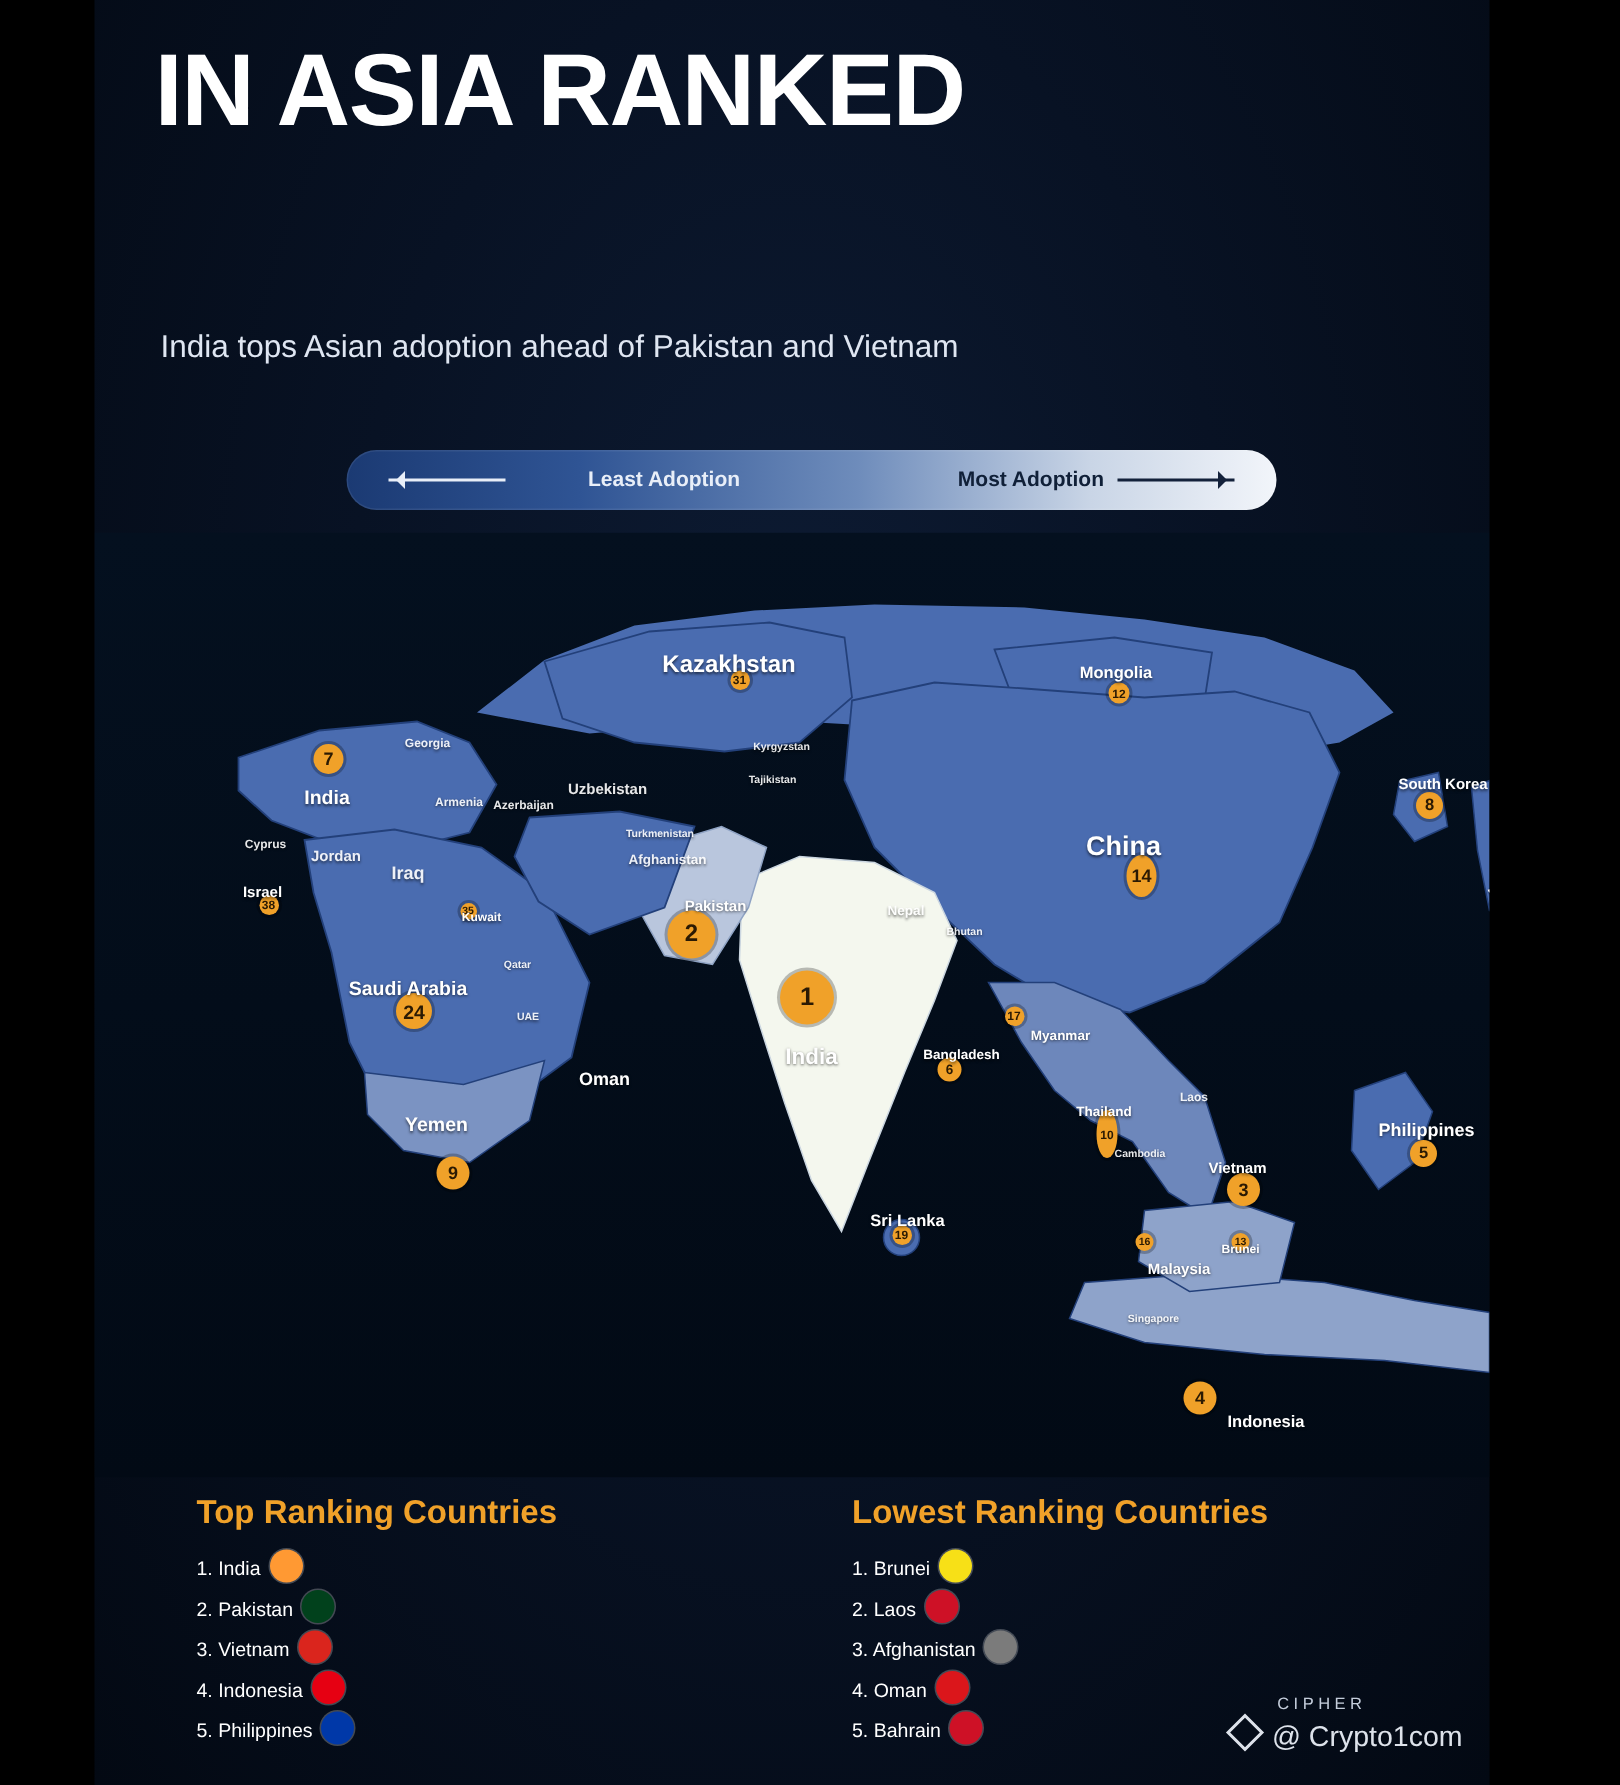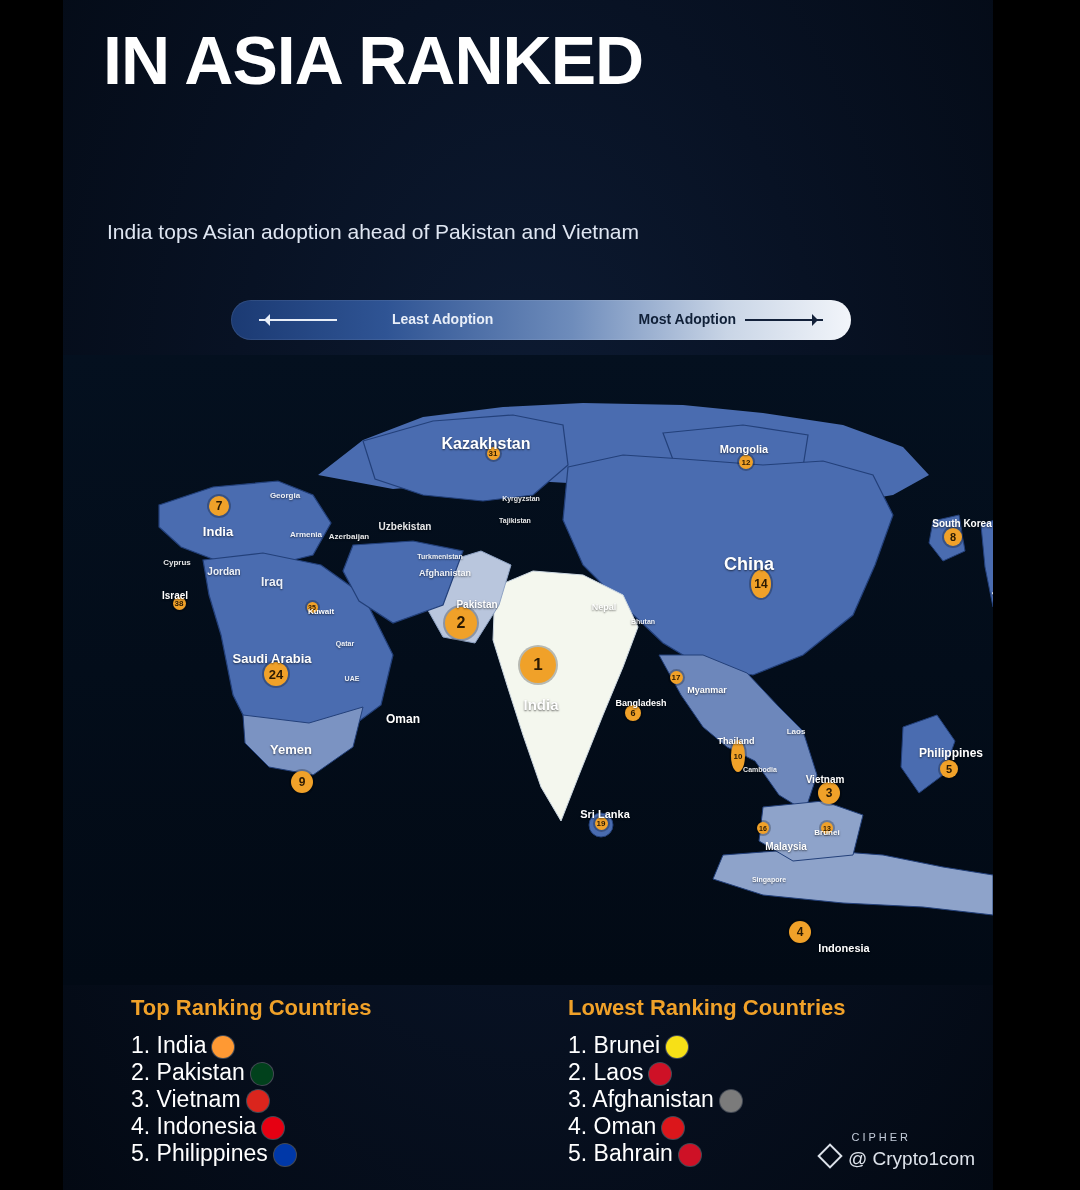--- a/index.html
+++ b/index.html
@@ -29,21 +29,21 @@
   #map{position:absolute;left:0;top:355px;width:930px;height:630px;}
   .country-label{position:absolute;color:#fff;font-weight:bold;white-space:nowrap;
     text-shadow:0 1px 2px rgba(0,0,0,.6);}
   .rank-badge{position:absolute;border-radius:50%;background:#f0a129;color:#2b1a03;
     display:flex;align-items:center;justify-content:center;font-weight:bold;
     box-shadow:0 0 0 2px rgba(0,0,0,.25);}
 
   .legend{position:absolute;top:995px;color:#f0a129;font-size:22px;font-weight:bold;}
   .legend.left{left:68px;}
   .legend.right{left:505px;}
-  .list{position:absolute;top:1032px;color:#fff;font-size:23px;line-height:27px;}
+  .list{position:absolute;top:1032px;color:#fff;font-size:13px;line-height:27px;}
   .list.left{left:68px;}
   .list.right{left:505px;}
   .flag{display:inline-block;width:22px;height:22px;border-radius:50%;vertical-align:-5px;
     margin-left:6px;box-shadow:0 0 0 1px rgba(255,255,255,.25);}
   .wm{position:absolute;right:18px;bottom:20px;color:#e9eef6;font-size:19px;opacity:.95;}
   .wm .dia{display:inline-block;width:14px;height:14px;border:2px solid #e9eef6;
     transform:rotate(45deg);margin-right:9px;vertical-align:0px;}
   .wm .cipher{position:absolute;right:64px;top:-16px;font-size:11px;letter-spacing:3px;color:#cfd8e6;}
 </style>
 </head>

